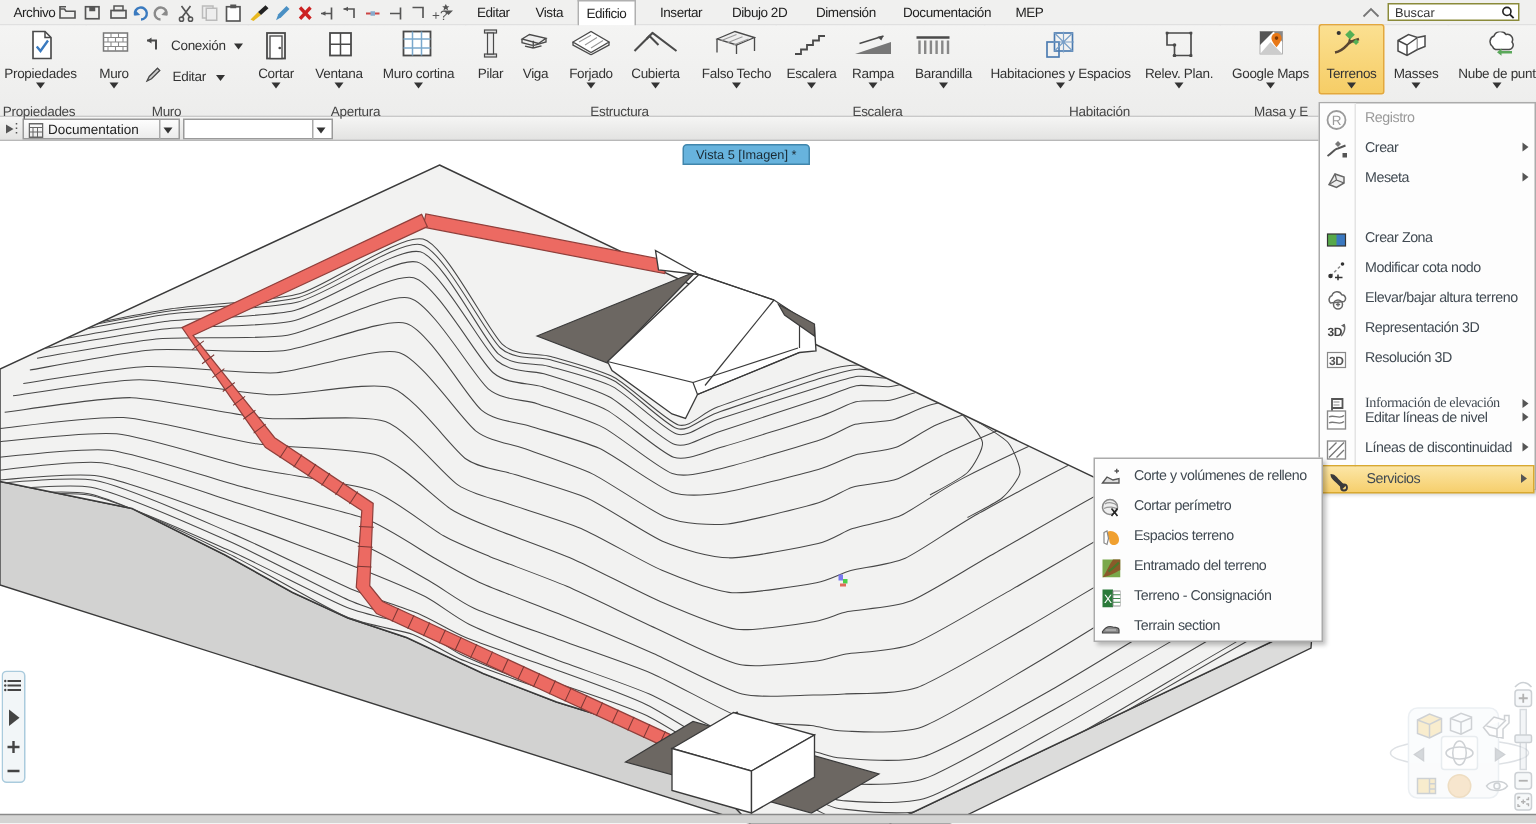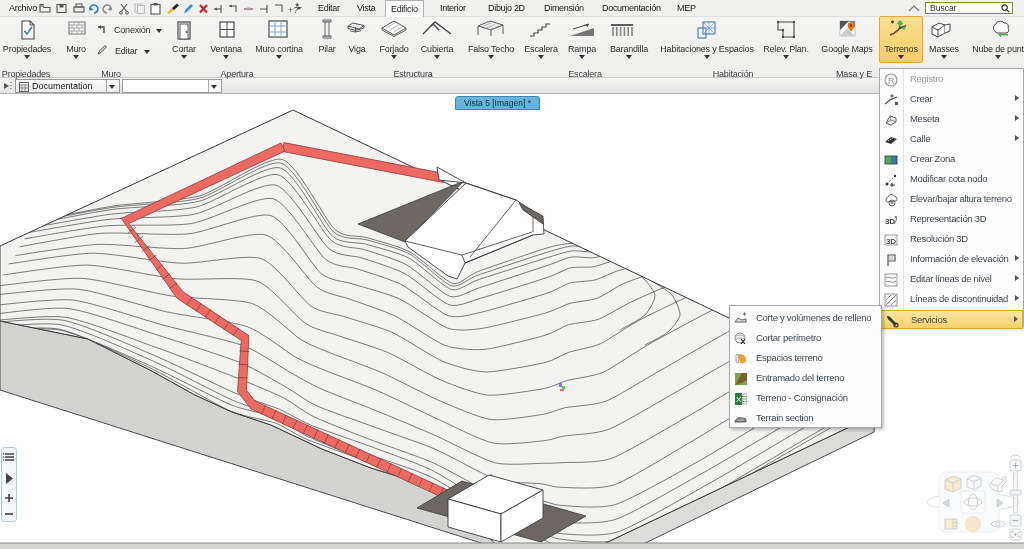--- a/index.html
+++ b/index.html
@@ -126,21 +126,21 @@
       <path d="M5.5,72.5 h6" stroke="#666" stroke-width="1.2"></path>
 <rect x="3" y="81" width="11" height="11" rx="2" fill="#eef2f5" stroke="#9aa2aa"></rect>
 <path d="M5,85 v-1.5 h1.5 M12,83.5 v1.5 h-1.5 M5,88 v1.5 h1.5 M12,89.5 v-1.5 h-1.5 M7,86.5 h3 M8.5,85 v3" stroke="#666" stroke-width="0.9" fill="none"></path>
 </g>
 </svg>
 <div class="abs topbar">
 <span class="mi" style="left:9px">Archivo</span>
 <span class="mi" style="left:318px">Editar</span>
 <span class="mi" style="left:357px">Vista</span>
 <span class="tab-active" style="left:385px">Edificio</span>
-<span class="mi" style="left:440px">Interior</span>
+<span class="mi" style="left:440px">Insertar</span>
 <span class="mi" style="left:488px">Dibujo 2D</span>
 <span class="mi" style="left:544px">Dimensión</span>
 <span class="mi" style="left:602px">Documentación</span>
 <span class="mi" style="left:677px">MEP</span>
 <svg class="abs" style="left:908px;top:4px" width="12" height="9" viewBox="0 0 12 9">
       <path d="M1,7 L6,2 L11,7" fill="none" stroke="#777" stroke-width="1.2"></path>
     </svg>
 </div>
 <svg class="abs" style="left:38px;top:1px;z-index:21" width="270" height="15" viewBox="0 0 270 15">
     <path d="M2,11 L2,5 L5,5 L6,6.5 L12,6.5 L12,11 Z M2,5 L2,3.5 L6,3.5" fill="none" stroke="#555" stroke-width="1.1"></path>
@@ -399,28 +399,20 @@
       <span class="arr"></span>
     </div>
     <div class="mitem" style="top:41px;">
       <svg class="abs" style="left:4px;top:3px" width="14" height="14" viewBox="0 0 14 14">
         <path d="M2,10 L6,3 L12,5 L12,9 L7,12 Z" fill="#eee" stroke="#666" stroke-width="1"></path>
         <path d="M6,3 L7,7 L12,9 M7,7 L2,10" fill="none" stroke="#666" stroke-width="0.8"></path>
       </svg>
       <span class="txt" style="color:#414a52">Meseta</span>
       <span class="arr"></span>
     </div>
-    <div class="mitem" style="top:61px;">
-      <svg class="abs" style="left:4px;top:3px" width="14" height="14" viewBox="0 0 14 14">
-        <path d="M1,9 L7,4 L13,6 L7,11 Z" fill="#333"></path>
-        <path d="M4,8 L9,5" stroke="#ddd" stroke-width="0.8" stroke-dasharray="1.5,1"></path>
-      </svg>
-      <span class="txt" style="color:#414a52">Calle</span>
-      <span class="arr"></span>
-    </div>
     <div class="mitem" style="top:101px;">
       <svg class="abs" style="left:4px;top:3px" width="14" height="14" viewBox="0 0 14 14">
         <path d="M3,11 L11,3" stroke="#888" stroke-width="1" stroke-dasharray="2,1.5"></path>
         <circle cx="3" cy="11" r="1.5" fill="#333"></circle>
         <circle cx="11" cy="3" r="1.2" fill="#333"></circle>
         <path d="M6,12 h5 M8,10 v4" stroke="#333" stroke-width="1"></path>
       </svg>
       <span class="txt" style="color:#414a52">Modificar cota nodo</span>
     </div>
     <div class="mitem" style="top:81px;">
@@ -447,21 +439,21 @@
       </svg>
       <span class="txt" style="color:#414a52">Representación 3D</span>
     </div>
     <div class="mitem" style="top:161px;">
       <svg class="abs" style="left:4px;top:3px" width="14" height="14" viewBox="0 0 14 14">
         <rect x="1" y="2" width="12" height="10" fill="none" stroke="#888" stroke-width="0.8"></rect>
         <text x="2" y="10.5" font-size="8" font-weight="bold" fill="#555" font-family="Liberation Sans">3D</text>
       </svg>
       <span class="txt" style="color:#414a52">Resolución 3D</span>
     </div>
-    <div class="mitem" style="top:181px;">
+    <div class="mitem" style="top:192px;font-family:Liberation Serif, serif;">
       <svg class="abs" style="left:4px;top:3px" width="14" height="14" viewBox="0 0 14 14">
         <path d="M4,13 L4,2 L11,2 L11,8 L4,8" fill="none" stroke="#555" stroke-width="1.2"></path>
         <path d="M5,4 h4 M5,6 h4" stroke="#888" stroke-width="0.8"></path>
       </svg>
       <span class="txt" style="color:#414a52">Información de elevación</span>
       <span class="arr"></span>
     </div>
     <div class="mitem" style="top:201px;">
       <svg class="abs" style="left:4px;top:3px" width="14" height="14" viewBox="0 0 14 14">
         <rect x="1" y="1" width="12" height="12" fill="#fff" stroke="#888" stroke-width="0.9"></rect>

